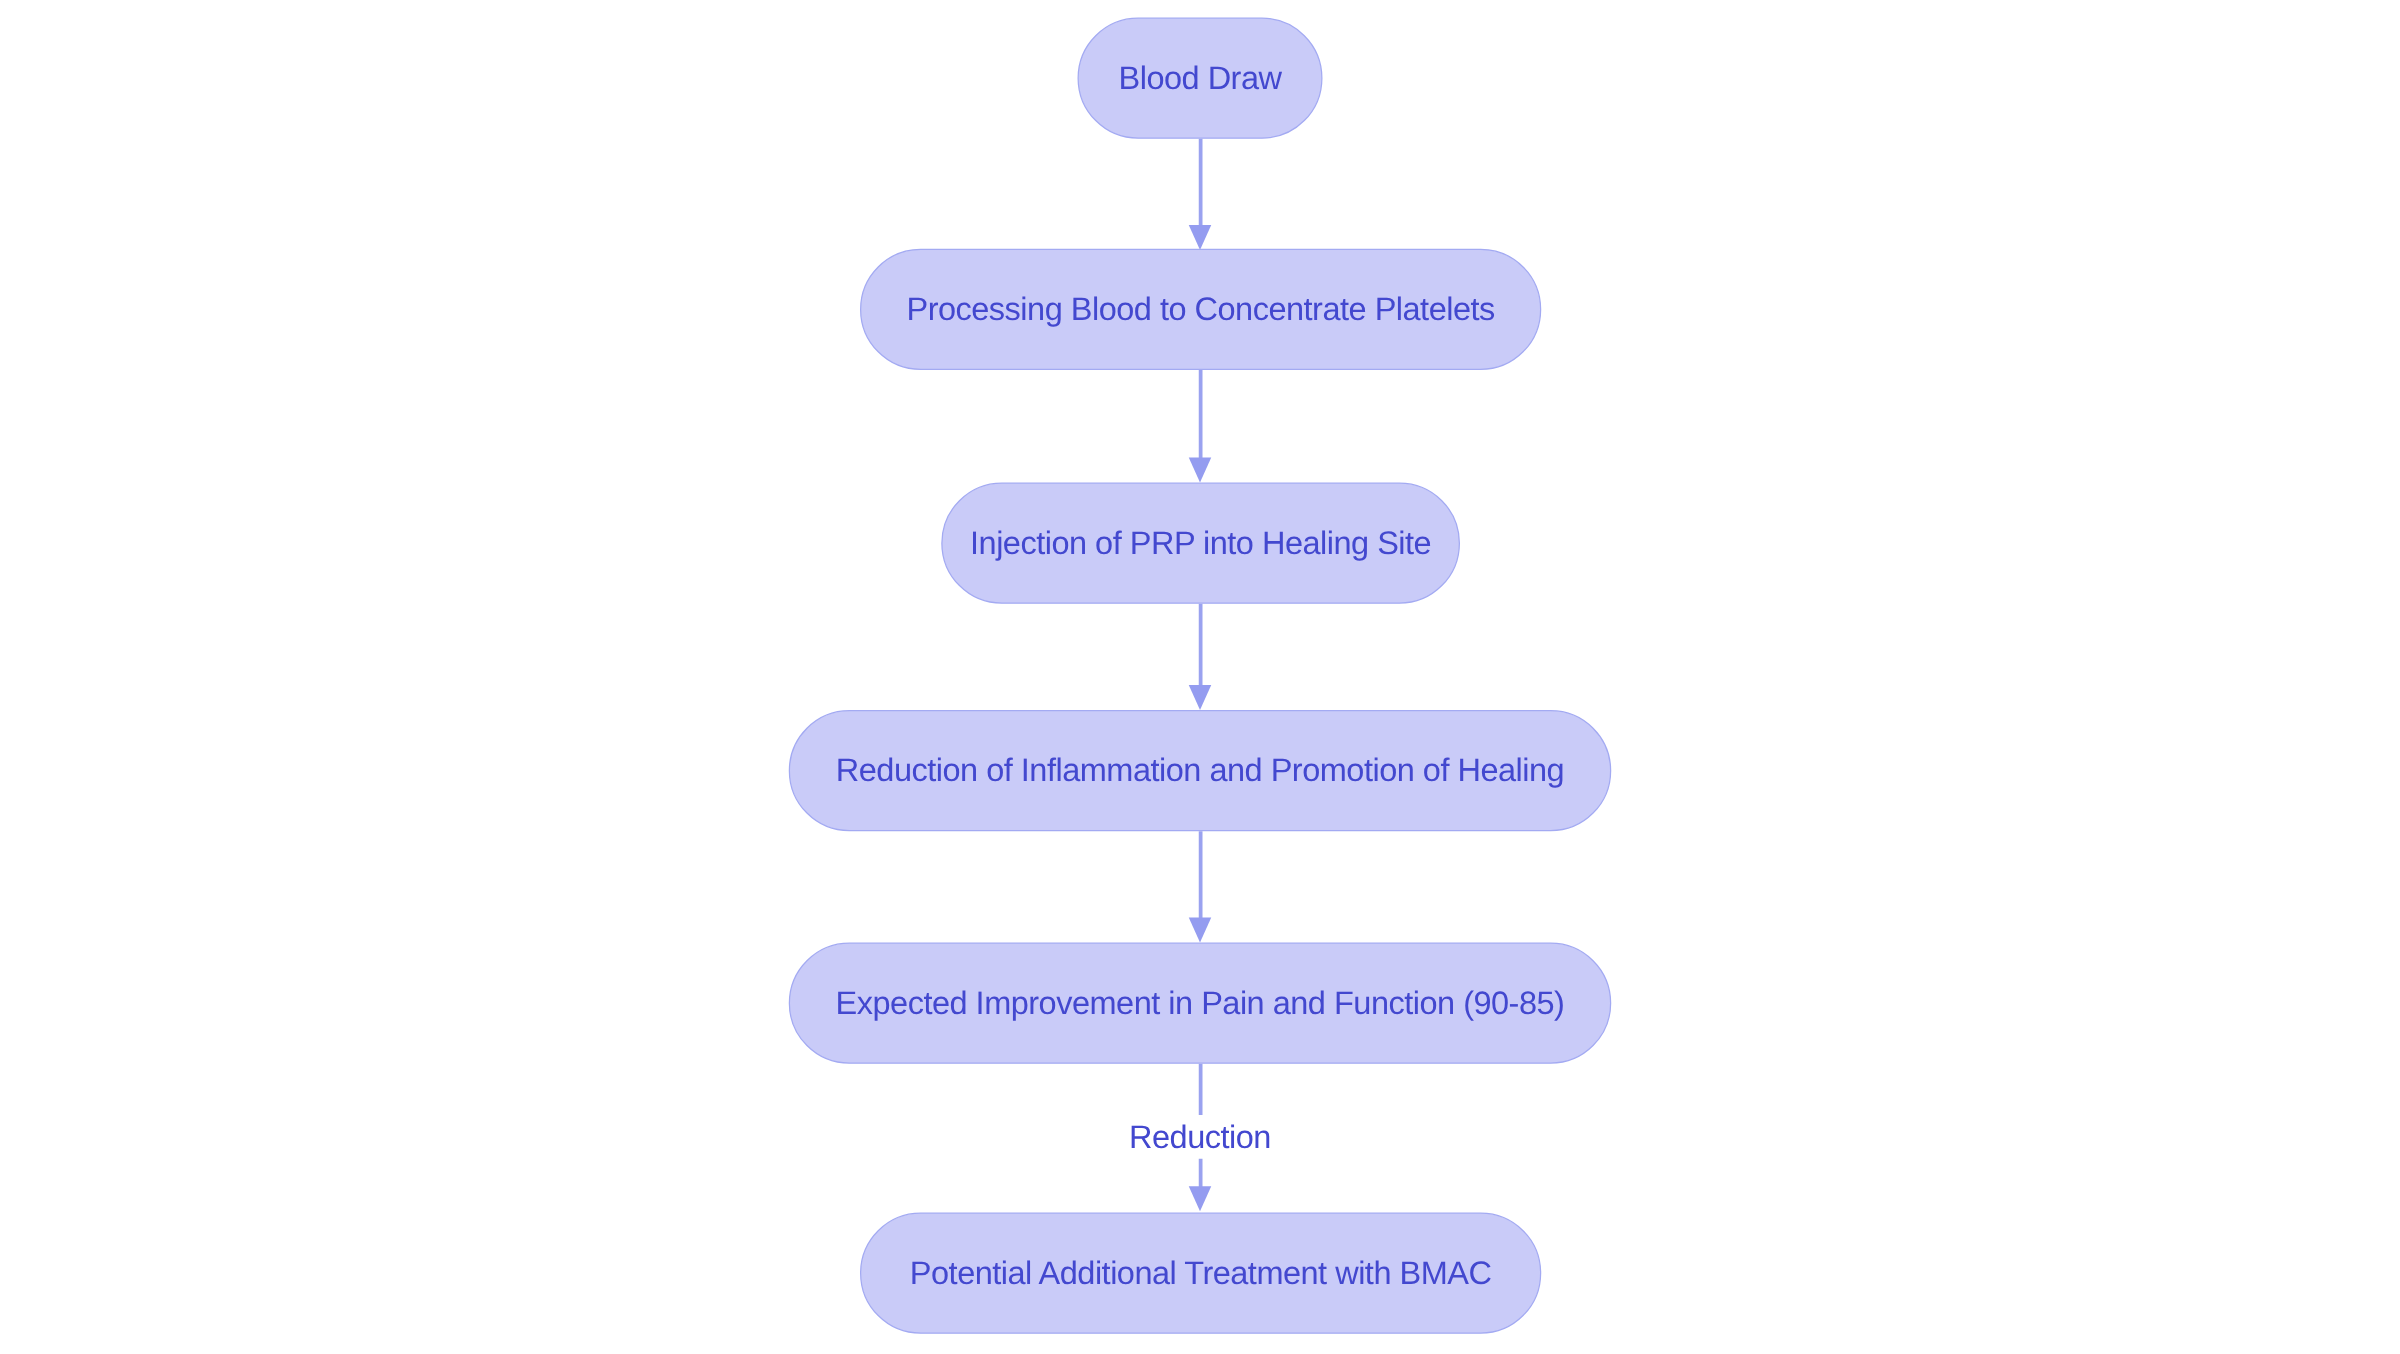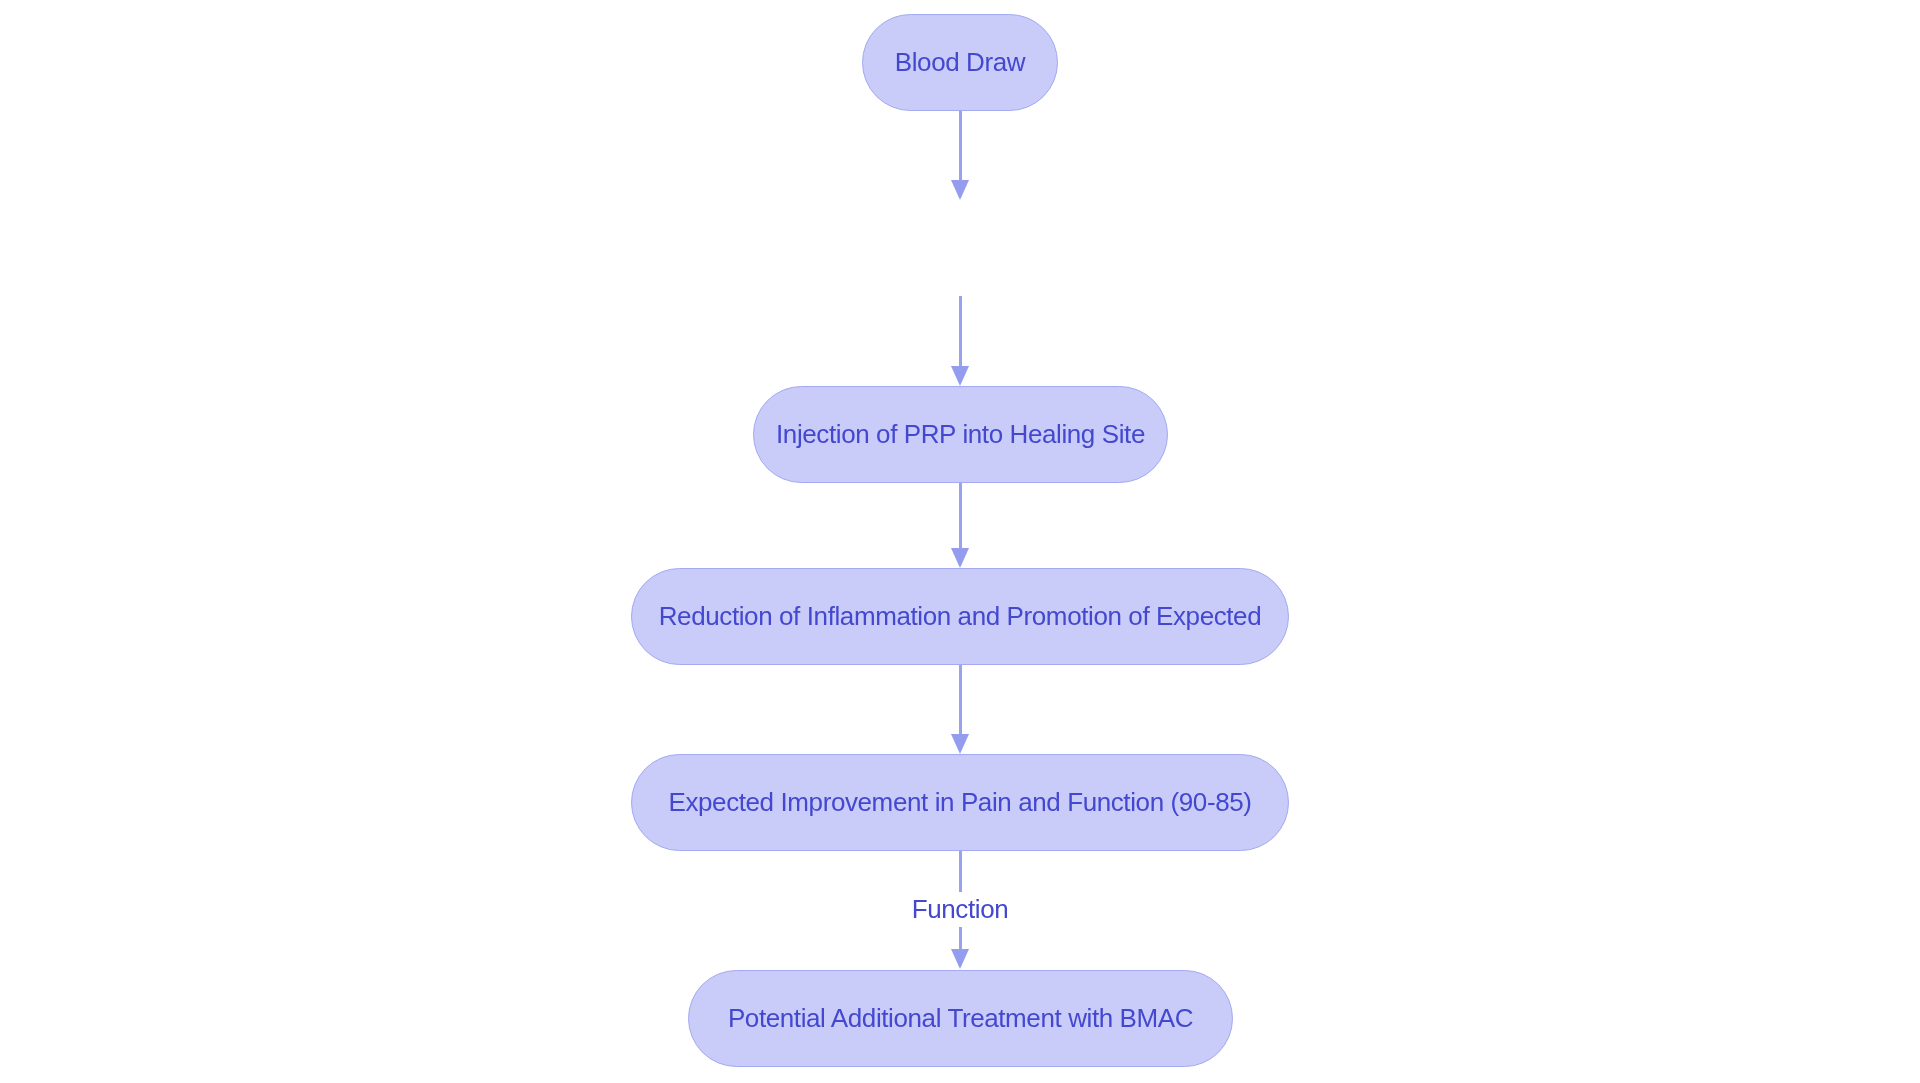--- a/index.html
+++ b/index.html
@@ -88,51 +88,54 @@
 
   <div class="node n1">
     <span>Blood Draw</span>
   </div>
 
   <div class="arrow a1">
     <div class="arrow-line"></div>
     <div class="arrow-head"></div>
   </div>
 
+  <div class="node n2">
+    <span>Processing Blood to Concentrate Platelets</span>
+  </div>
 
   <div class="arrow a2">
     <div class="arrow-line"></div>
     <div class="arrow-head"></div>
   </div>
 
   <div class="node n3">
     <span>Injection of PRP into Healing Site</span>
   </div>
 
   <div class="arrow a3">
     <div class="arrow-line"></div>
     <div class="arrow-head"></div>
   </div>
 
   <div class="node n4">
-    <span>Reduction of Inflammation and Promotion of Expected</span>
+    <span>Reduction of Inflammation and Promotion of Healing</span>
   </div>
 
   <div class="arrow a4">
     <div class="arrow-line"></div>
     <div class="arrow-head"></div>
   </div>
 
   <div class="node n5">
     <span>Expected Improvement in Pain and Function (90-85)</span>
   </div>
 
   <div class="arrow a5">
     <div class="arrow-line"></div>
-    <div class="edge-label">Function</div>
+    <div class="edge-label">Reduction</div>
     <div class="arrow-head"></div>
   </div>
 
   <div class="node n6">
     <span>Potential Additional Treatment with BMAC</span>
   </div>
 
 </div>
 
 </body></html>

